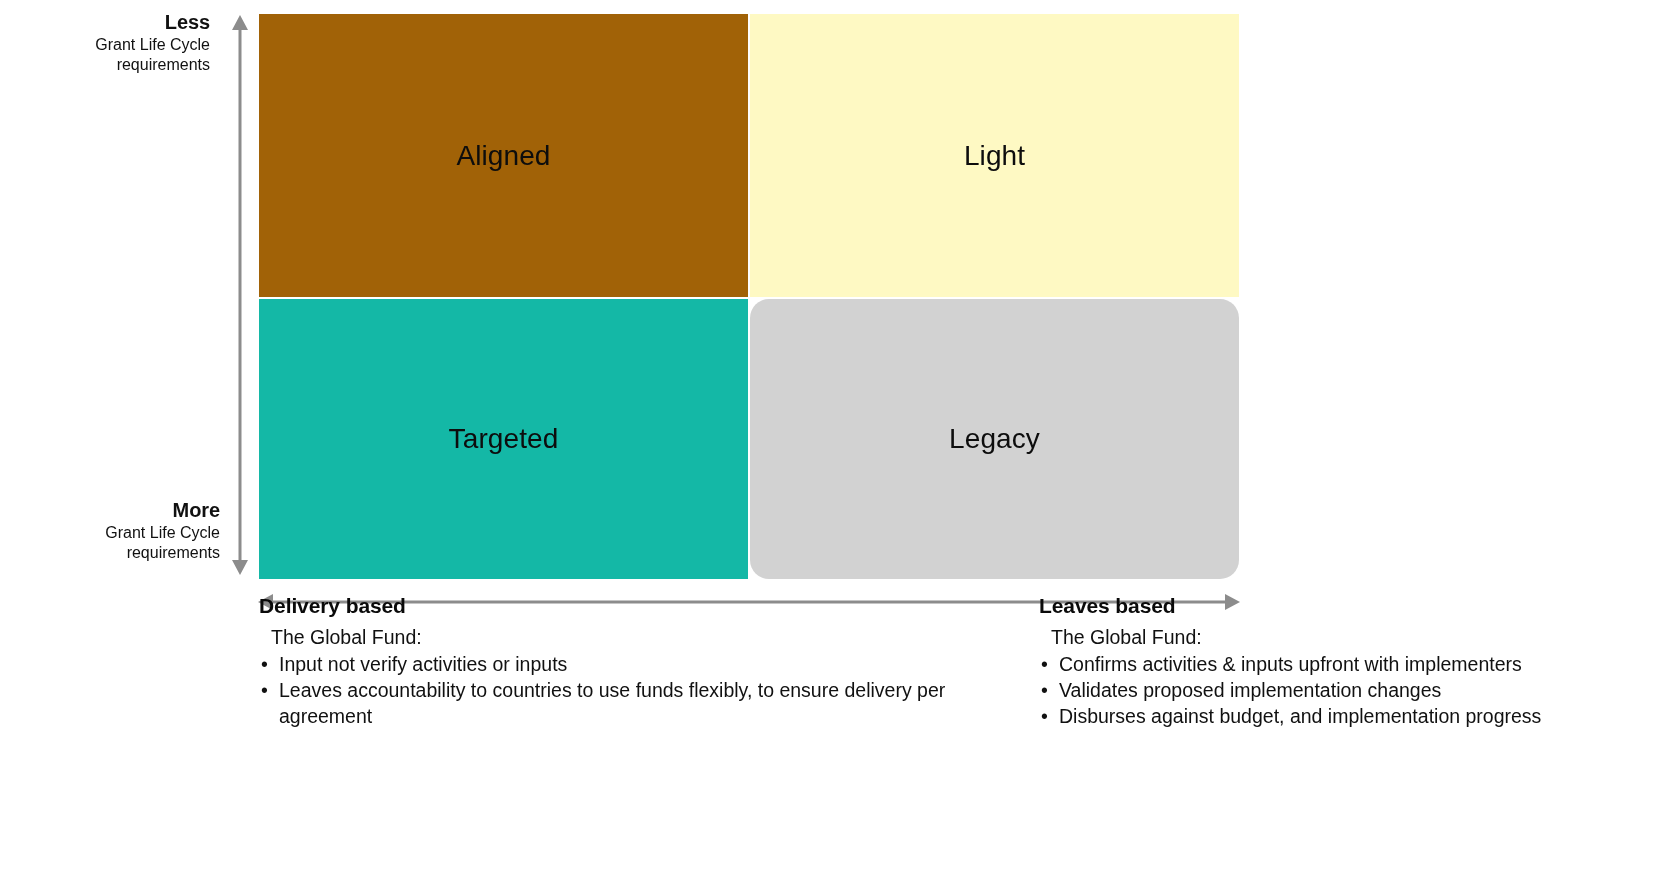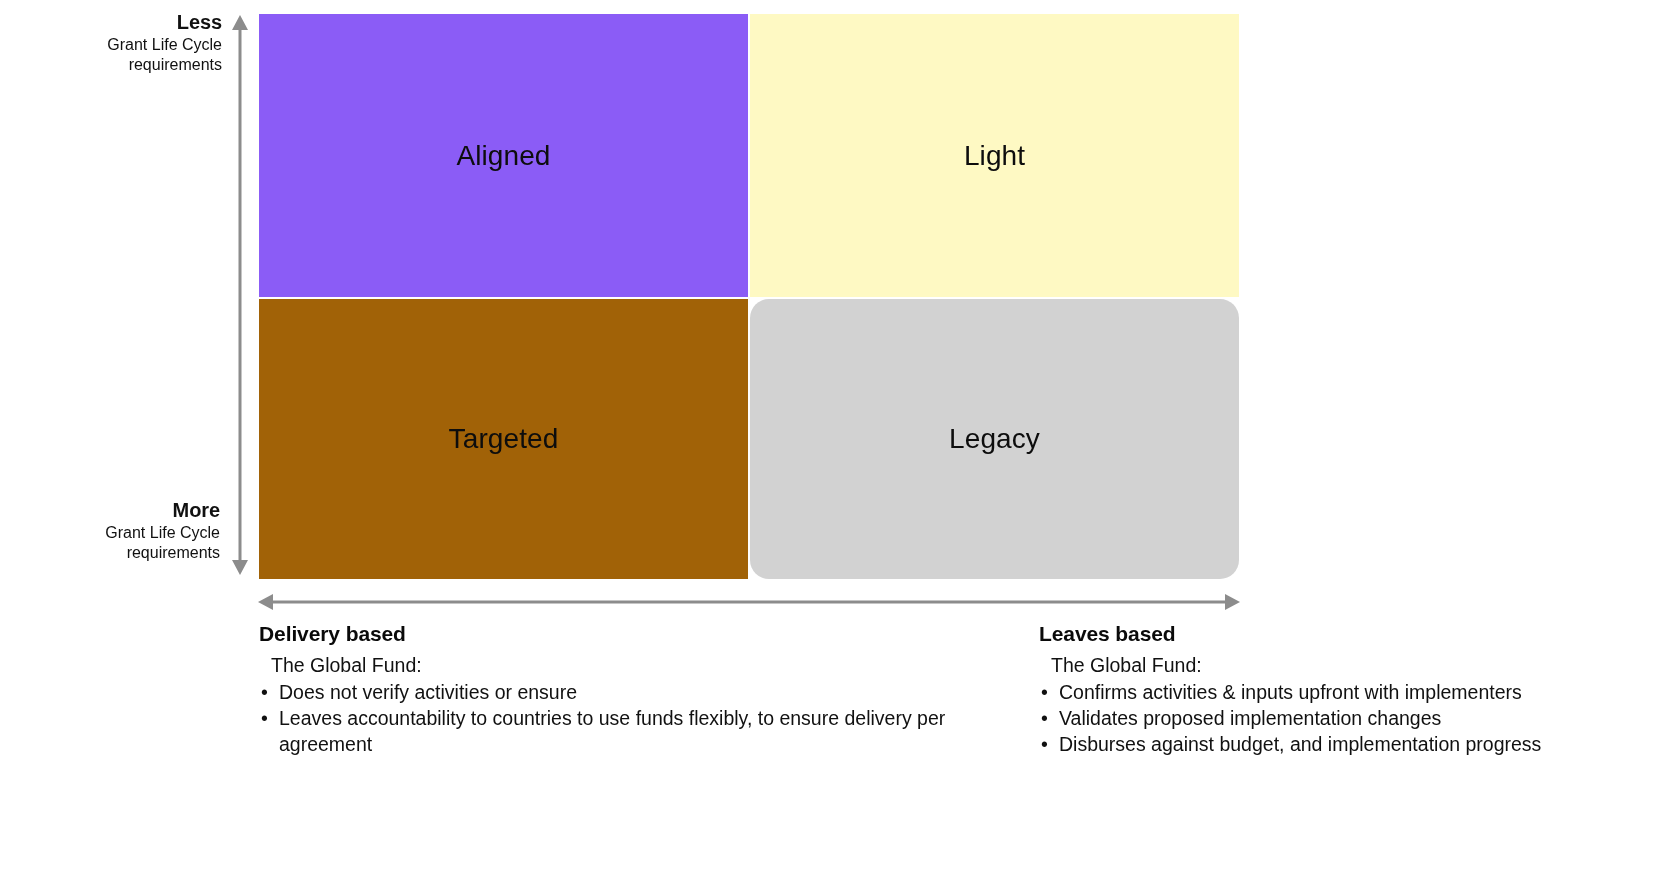--- a/index.html
+++ b/index.html
@@ -33,21 +33,21 @@
   .y-axis svg { display: block; }
 
   
   .y-label {
     position: absolute;
     right: 0;
     width: 210px;
     text-align: right;
     line-height: 1.25;
   }
-  .y-label-top { left: 12px; top: 10px; }
+  .y-label-top { left: 0; top: 10px; }
   .y-label-bottom { left: 10px; top: 498px; }
   .y-label .strong {
     display: block;
     font-weight: bold;
     font-size: 20px;
     letter-spacing: -0.1px;
   }
   .y-label .sub {
     display: block;
     font-size: 16px;
@@ -85,21 +85,21 @@
     top: 593px;
     width: 984px;
     height: 18px;
   }
   .x-axis svg { display: block; }
 
   
   .footnotes {
     position: absolute;
     left: 0;
-    top: 622px;
+    top: 594px;
     width: 1656px;
     height: 240px;
   }
   .col {
     position: absolute;
     top: 0;
   }
   .col-left  { left: 259px; width: 740px; }
   .col-right { left: 1039px; width: 600px; }
 
@@ -155,27 +155,27 @@
 
   <div class="y-axis">
     <svg width="18" height="562" viewBox="0 0 18 562" xmlns="http://www.w3.org/2000/svg">
       <line x1="9" y1="10" x2="9" y2="552" stroke="#8c8c8c" stroke-width="3"></line>
       <polygon points="9,1 17,16 1,16" fill="#8c8c8c"></polygon>
       <polygon points="9,561 17,546 1,546" fill="#8c8c8c"></polygon>
     </svg>
   </div>
 
   <div class="quadrants">
-    <div class="quad" style="background:#8b5cf6;">
+    <div class="quad" style="background:#a16207;">
       <span class="quad-label">Aligned</span>
     </div>
     <div class="quad" style="background:#fef9c3;">
       <span class="quad-label">Light</span>
     </div>
-    <div class="quad" style="background:#a16207;">
+    <div class="quad" style="background:#14b8a6;">
       <span class="quad-label">Targeted</span>
     </div>
     <div class="quad" style="background:#d2d2d2;border-radius:19px;">
       <span class="quad-label">Legacy</span>
     </div>
   </div>
 
   <div class="x-axis">
     <svg width="984" height="18" viewBox="0 0 984 18" xmlns="http://www.w3.org/2000/svg">
       <line x1="10" y1="9" x2="974" y2="9" stroke="#8c8c8c" stroke-width="3"></line>
@@ -183,21 +183,21 @@
       <polygon points="983,9 968,1 968,17" fill="#8c8c8c"></polygon>
     </svg>
   </div>
 
   <div class="footnotes">
 
     <div class="col col-left">
       <div class="col-heading">Delivery based</div>
       <p class="col-intro">The Global Fund:</p>
       <ul class="bullets">
-        <li>Does not verify activities or ensure</li>
+        <li>Input not verify activities or inputs</li>
         <li>Leaves accountability to countries to use funds flexibly, to ensure delivery per agreement</li>
       </ul>
     </div>
 
     <div class="col col-right">
       <div class="col-heading">Leaves based</div>
       <p class="col-intro">The Global Fund:</p>
       <ul class="bullets">
         <li>Confirms activities &amp; inputs upfront with implementers</li>
         <li>Validates proposed implementation changes</li>

